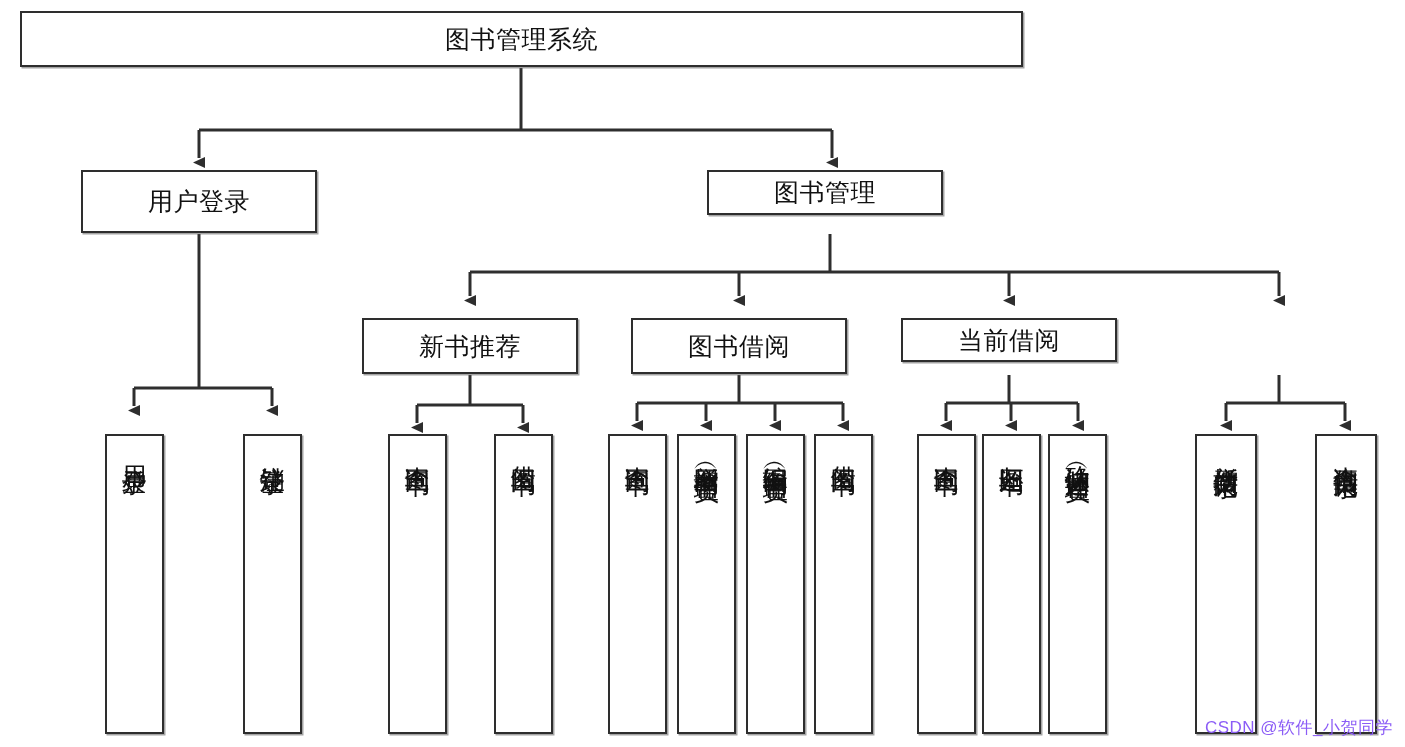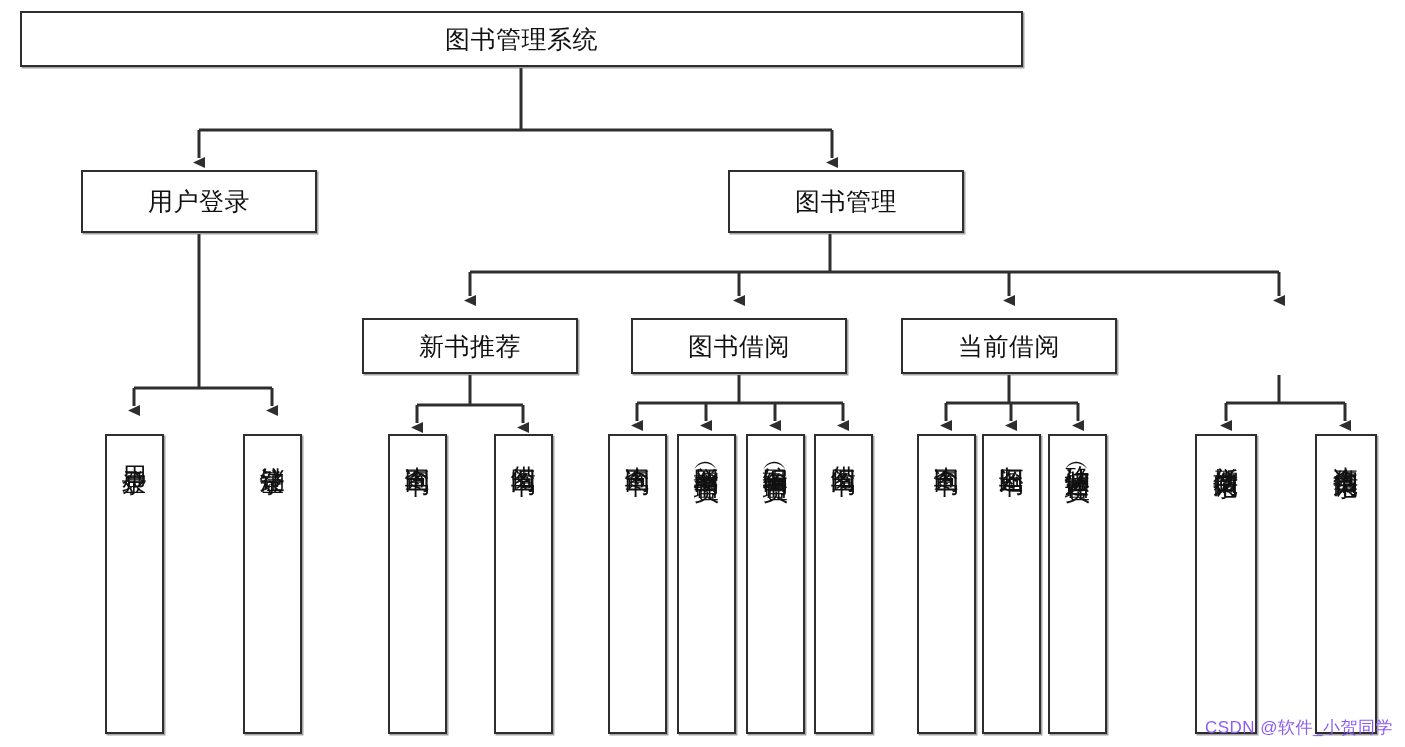--- a/index.html
+++ b/index.html
@@ -125,31 +125,31 @@
     </g>
   </svg>
 
   <div class="node horiz root" style="left:20px; top:11px; width:1003px; height:56px;">
     <span class="label">图书管理系统</span>
   </div>
 
   <div class="node horiz" style="left:81px; top:170px; width:236px; height:63px;">
     <span class="label">用户登录</span>
   </div>
-  <div class="node horiz" style="left:728px; top:170px; width:236px; height:63px;">
+  <div class="node horiz" style="left:707px; top:170px; width:236px; height:45px;">
     <span class="label">图书管理</span>
   </div>
 
   <div class="node horiz" style="left:631px; top:318px; width:216px; height:56px;">
     <span class="label">图书借阅</span>
   </div>
   <div class="node horiz" style="left:362px; top:318px; width:216px; height:56px;">
     <span class="label">新书推荐</span>
   </div>
-  <div class="node horiz" style="left:901px; top:318px; width:216px; height:56px;">
+  <div class="node horiz" style="left:901px; top:318px; width:216px; height:44px;">
     <span class="label">当前借阅</span>
   </div>
 
   <div class="node vert" style="left:105px; top:434px; width:59px; height:300px;">
     <span class="label">用户登录</span>
   </div>
   <div class="node vert" style="left:243px; top:434px; width:59px; height:300px;">
     <span class="label">注销登录</span>
   </div>
 

